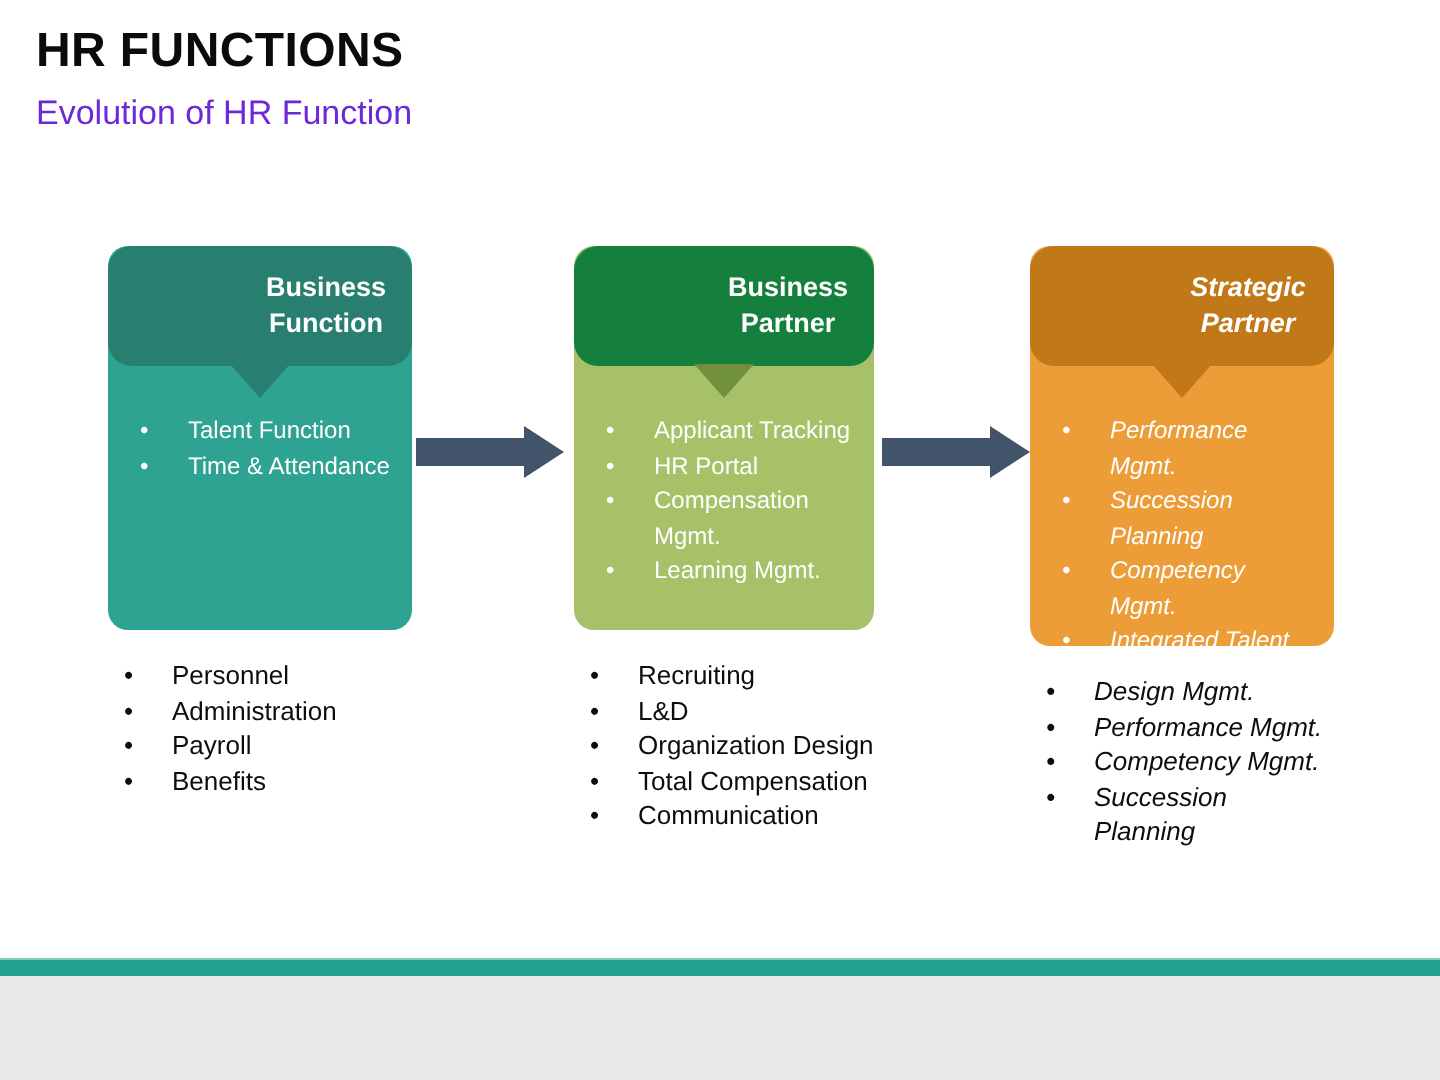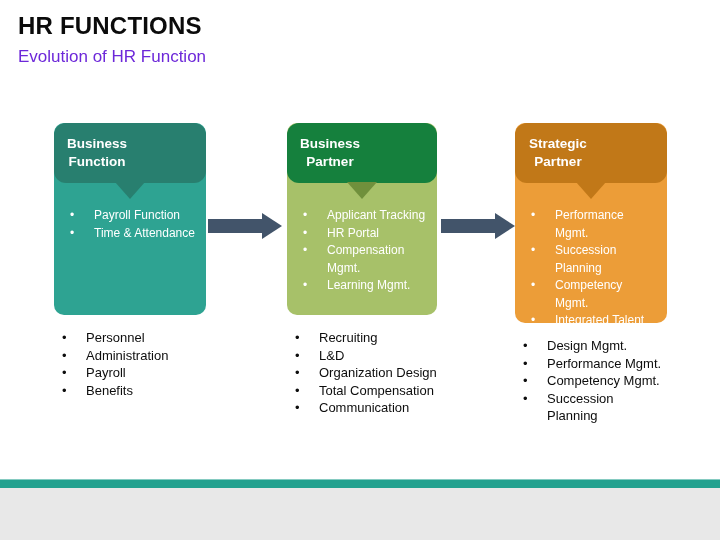--- a/index.html
+++ b/index.html
@@ -11,27 +11,27 @@
     position:absolute; left:18px; top:12px;
     font-size:24px; font-weight:700; color:#0b0b0b; letter-spacing:0.2px;
   }
   .subtitle {
     position:absolute; left:18px; top:47px;
     font-size:17px; color:#6d28d9;
   }
   .column { position:absolute; }
   .col-0 { left:54px;  top:123px; width:152px; }
   .col-1 { left:287px; top:123px; width:150px; }
-  .col-2 { left:515px; top:123px; width:152px; }
+  .col-2 { left:515px; top:123px; width:152px;font-style:italic; }
   .box { position:relative; width:100%; border-radius:10px; }
   .col-0 .box, .col-1 .box { height:192px; }
   .col-2 .box { height:200px; }
   .box-header {
     position:absolute; top:0; left:0; right:0; height:60px;
-    border-radius:12px; display:flex; align-items:center; justify-content:flex-start;
+    border-radius:12px; display:flex; align-items:center; justify-content:flex-end;
     text-align:center; color:#ffffff; font-weight:700; font-size:13.5px; line-height:1.35;
   }
   .box-header span { display:block; max-width:86px; }
   .pointer {
     position:absolute; top:59px; left:50%; transform:translateX(-50%);
     width:0; height:0;
     border-left:15px solid transparent; border-right:15px solid transparent;
     border-top:17px solid #000;
   }
   ul.box-list {
@@ -73,21 +73,21 @@
   <div class="title">HR FUNCTIONS</div>
   <div class="subtitle">Evolution of HR Function</div>
 
   <div class="column col-0">
     <div class="box" style="background: rgb(46, 163, 146);">
       <div class="box-header" style="background: rgb(40, 127, 111);">
         <span>Business Function</span>
       </div>
       <div class="pointer" style="border-top-color: rgb(40, 127, 111);"></div>
       <ul class="box-list">
-        <li>Payroll Function</li>
+        <li>Talent Function</li>
         <li>Time &amp; Attendance</li>
       </ul>
     </div>
     <ul class="black-list">
       <li>Personnel</li>
       <li>Administration</li>
       <li>Payroll</li>
       <li>Benefits</li>
     </ul>
   </div>

